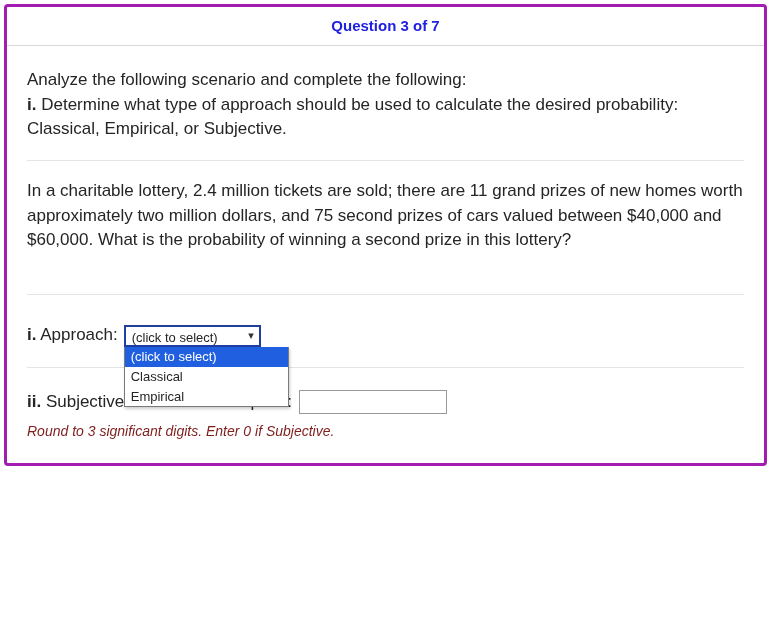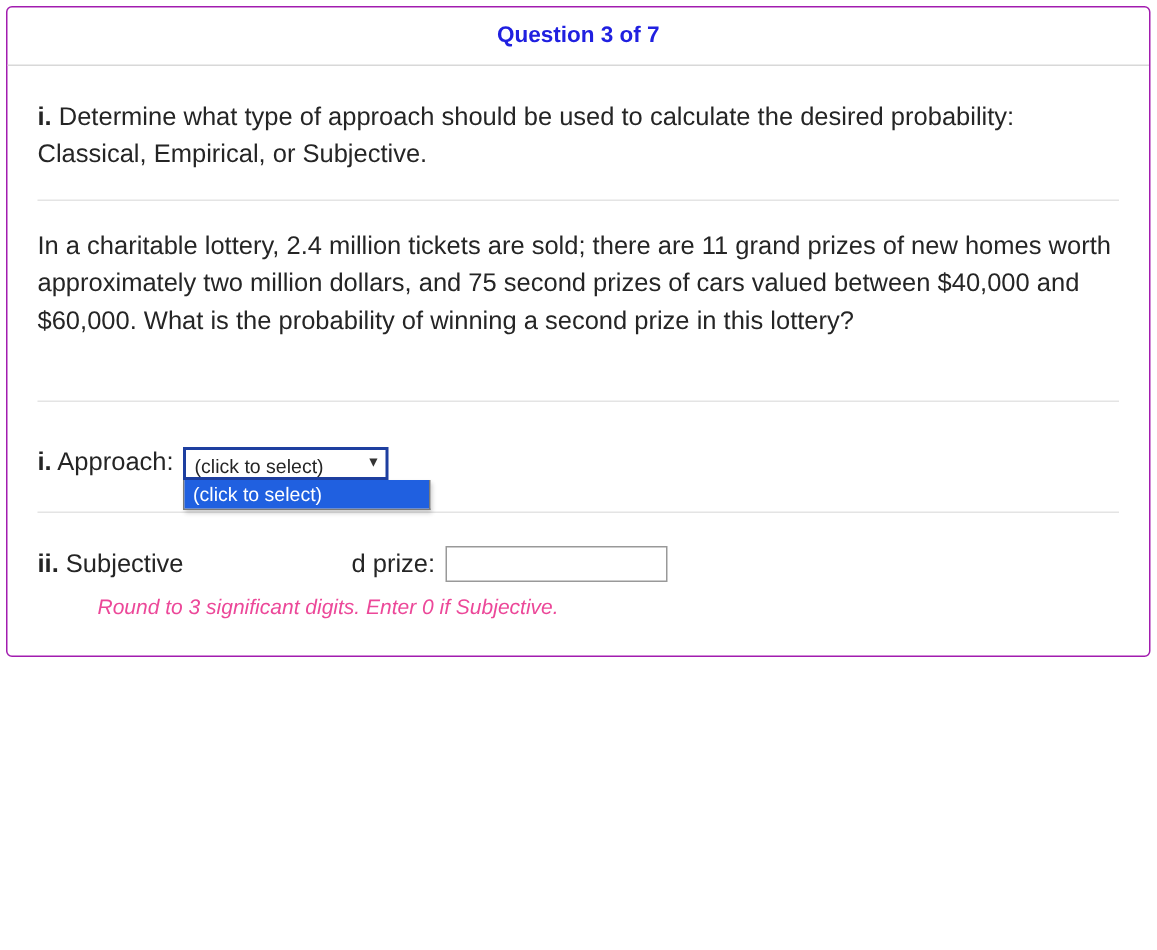--- a/index.html
+++ b/index.html
@@ -8,21 +8,21 @@
       padding: 0;
     }
     body {
       font-family: Arial, Helvetica, sans-serif;
       background: #fff;
       width: 771px;
       height: 633px;
       padding: 4px;
     }
     .container {
-      border: 1px solid #a21caf;
+      border: 3px solid #a21caf;
       border-radius: 4px;
       width: 100%;
     }
     .header {
       text-align: center;
       padding: 10px;
       border-bottom: 1px solid #d8d8d8;
     }
     .header-title {
       color: #2020e0;
@@ -50,21 +50,21 @@
       border-bottom: 1px solid #e4e4e4;
     }
     .section-4 {
       padding-top: 22px;
     }
     .bold {
       font-weight: bold;
     }
     .approach-row {
       display: flex;
-      align-items: center;
+      align-items: flex-end;
       gap: 6px;
       position: relative;
     }
     .approach-label {
       white-space: nowrap;
     }
     .select-wrap {
       position: relative;
       display: inline-block;
       border-radius: 10px;
@@ -111,40 +111,40 @@
     .prob-input {
       border: 1px solid #999;
       width: 148px;
       height: 24px;
       padding: 2px 4px;
       font-size: 14px;
       vertical-align: baseline;
       margin-left: 2px;
     }
     .hint {
-      color: #ec4899;
+      color: #7f1d1d;
       font-style: italic;
       font-size: 14px;
       margin-top: 6px;
-      margin-left: 40px;
     }
     .covered-text {
       position: relative;
     }
   </style>
 </head>
 <body>
 
 <div class="container">
   <div class="header">
     <span class="header-title">Question 3 of 7</span>
   </div>
   <div class="content">
 
     <div class="section-1">
+      <div>Analyze the following scenario and complete the following:</div>
       <div>
         <span class="bold">i.</span><span> Determine what type of approach should be used to calculate the desired probability: Classical, Empirical, or Subjective.</span>
       </div>
     </div>
 
     <div class="section-2">
       <div>In a charitable lottery, 2.4 million tickets are sold; there are 11 grand prizes of new homes worth approximately two million dollars, and 75 second prizes of cars valued between $40,000 and $60,000. What is the probability of winning a second prize in this lottery?</div>
     </div>
 
     <div class="section-3">
@@ -152,20 +152,22 @@
         <span>
           <span class="bold">i.</span><span class="approach-label">  Approach: </span>
         </span>
         <div class="select-wrap">
           <div class="select-box">
             <span>(click to select)</span>
             <span class="caret">▾</span>
           </div>
           <div class="dropdown">
             <div class="dropdown-item selected">(click to select)</div>
+            <div class="dropdown-item">Classical</div>
+            <div class="dropdown-item">Empirical</div>
           </div>
         </div>
       </div>
     </div>
 
     <div class="section-4">
       <div>
         <span class="bold">ii.</span><span>  Subjective</span><span class="covered-text" style="margin-left:112px;"><span>d prize:</span></span>
         <input type="text" class="prob-input" value="" style="">
       </div>

